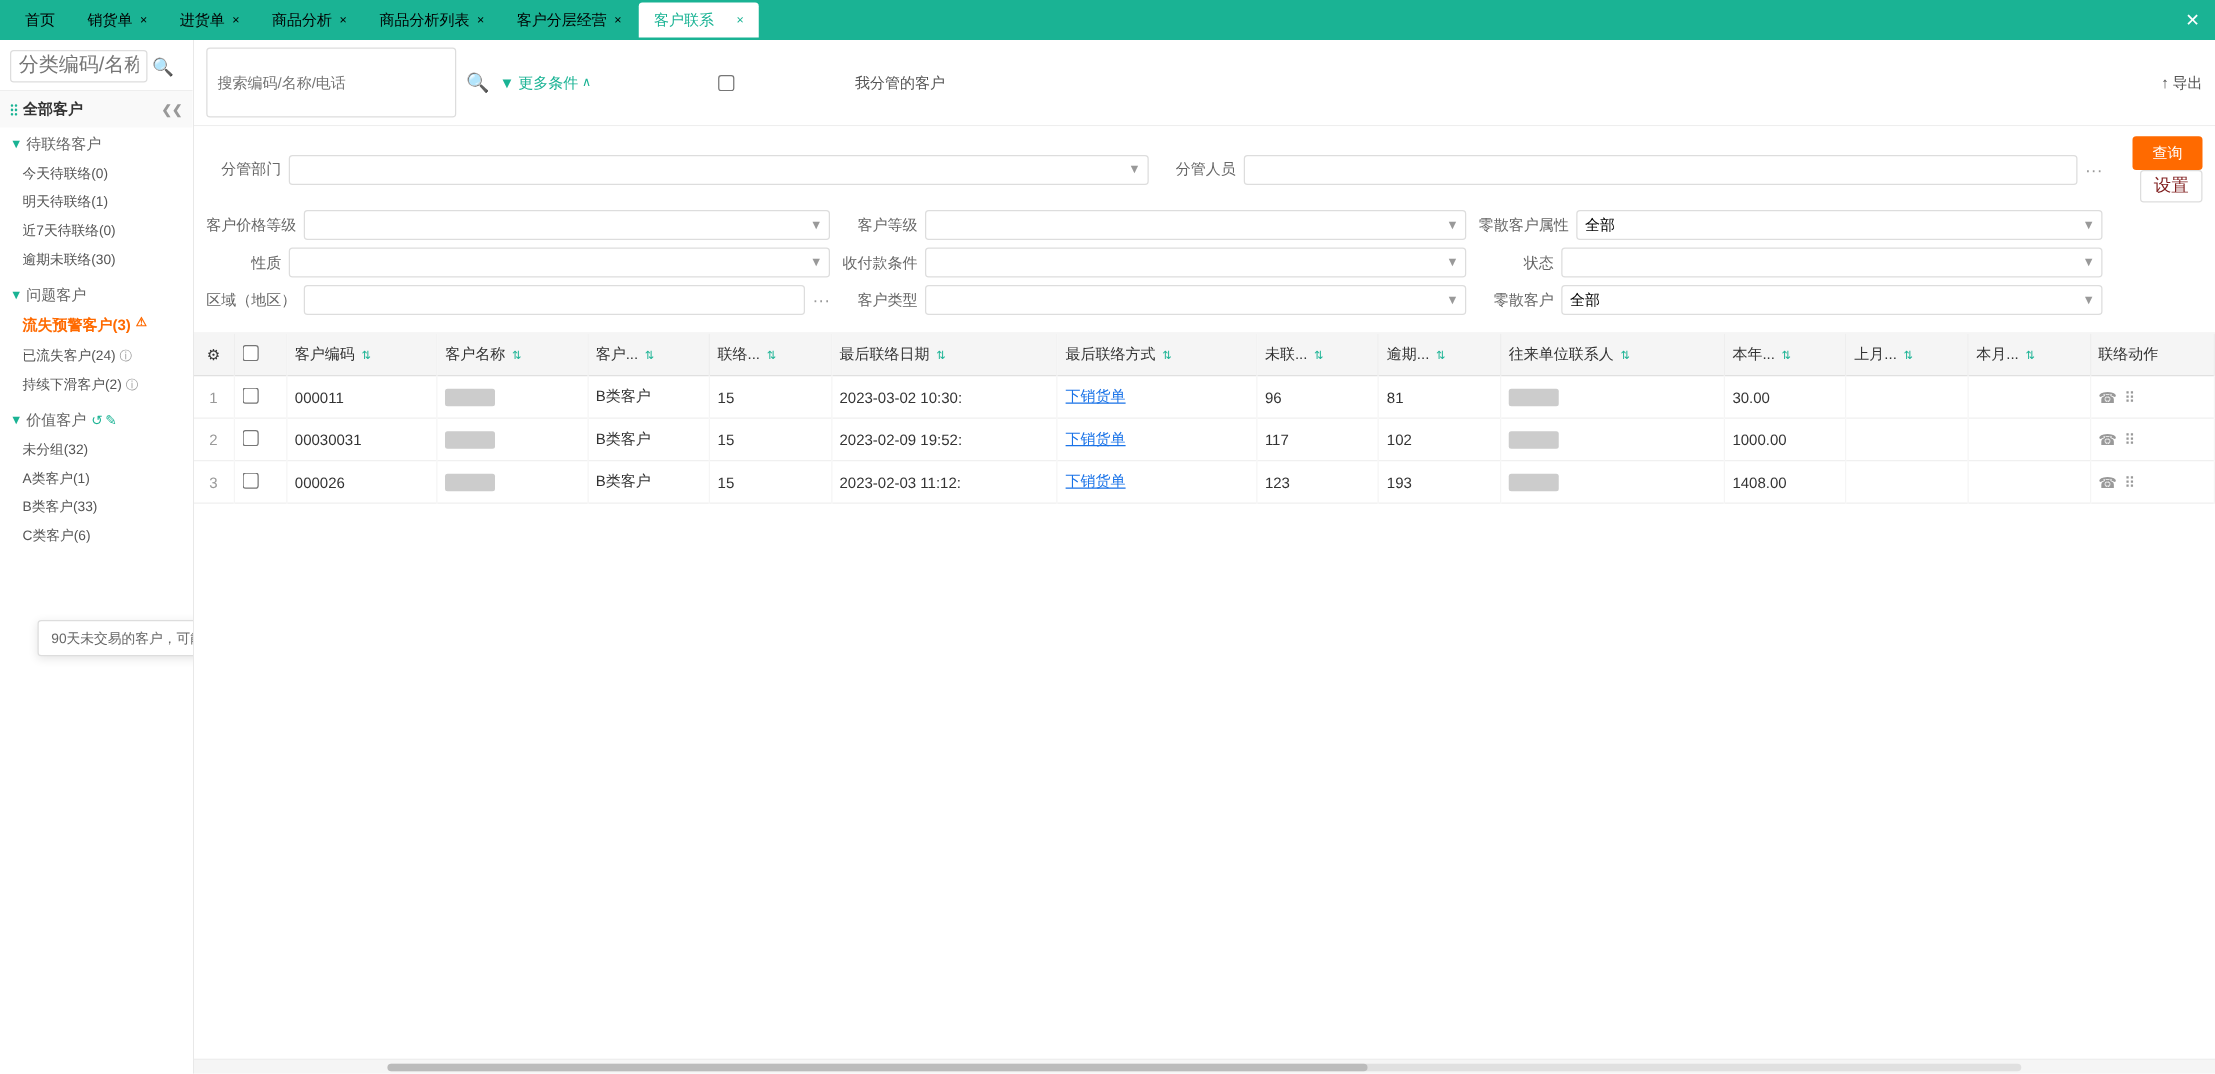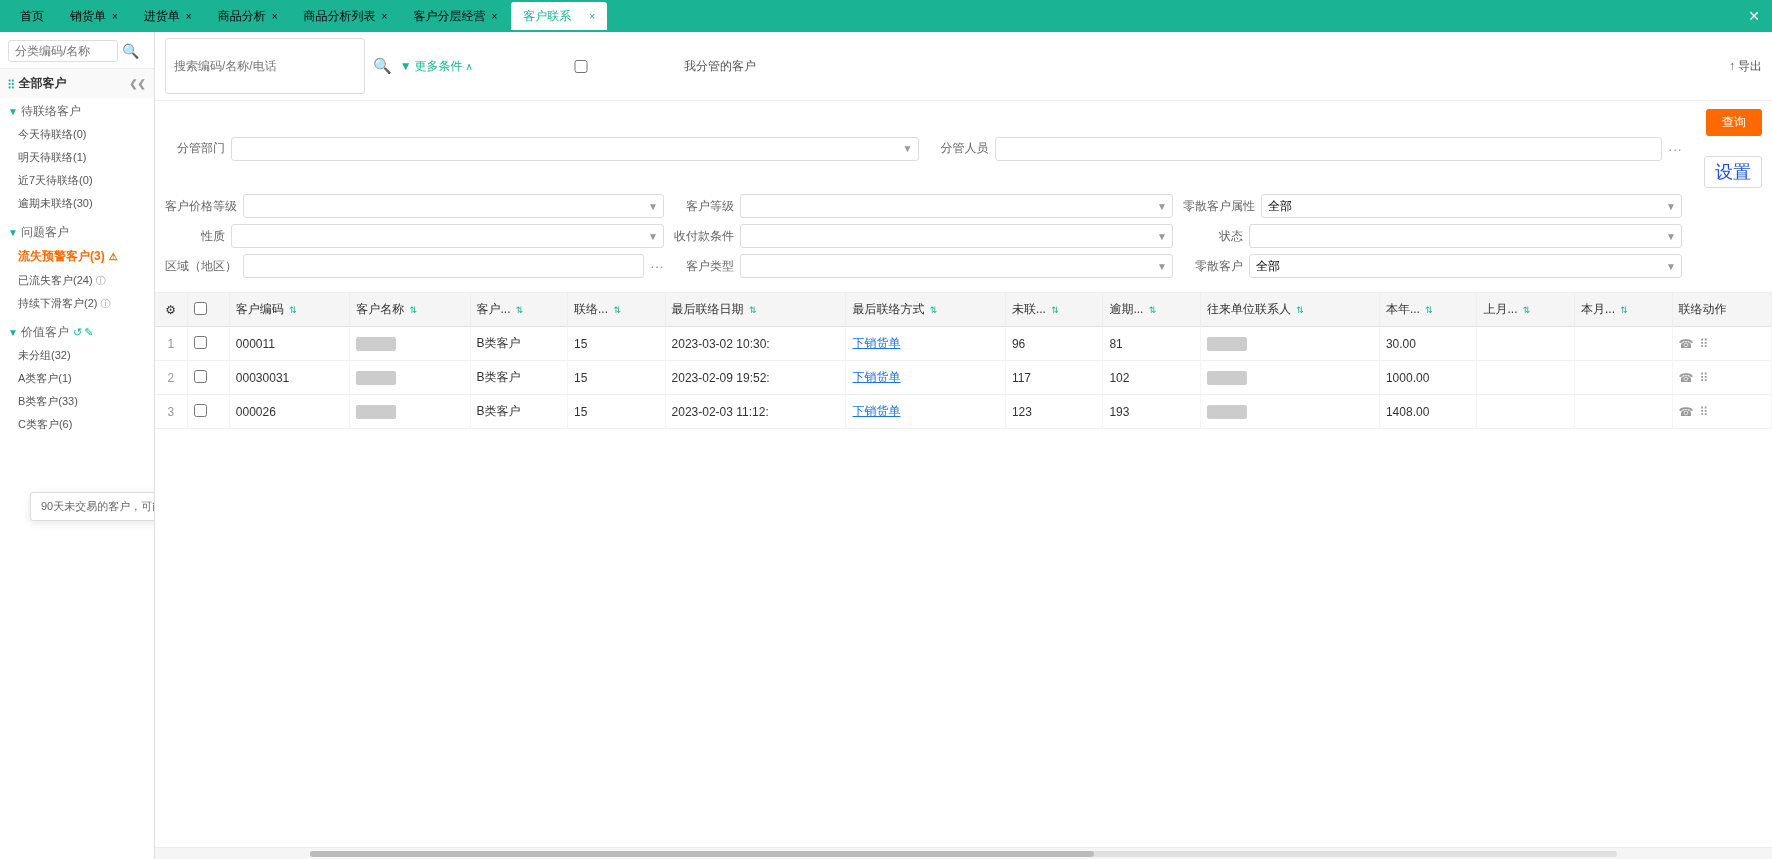--- a/index.html
+++ b/index.html
@@ -65,21 +65,21 @@
       display: flex;
       align-items: center;
       padding: 8px 8px 6px 8px;
       border-bottom: 1px solid #eee;
     }
     .sidebar-search input {
       border: 1px solid #ddd;
       border-radius: 3px;
       padding: 3px 6px;
       width: 110px;
-      font-size: 12px;
+      font-size: 16px;
       outline: none;
     }
     .sidebar-search .search-icon {
       margin-left: 4px;
       color: #1ab394;
       font-size: 14px;
       cursor: pointer;
     }
 
     .sidebar-section-title {
@@ -280,29 +280,29 @@
       border-radius: 3px;
       padding: 5px 16px;
       font-size: 12px;
       cursor: pointer;
     }
     .settings-btn {
       background: none;
       border: 1px solid #ddd;
       border-radius: 3px;
       padding: 3px 10px;
-      font-size: 18px;
-      cursor: pointer;
-      color: #1d4ed8;
+      font-size: 14px;
+      cursor: pointer;
+      color: #7f1d1d;
       display: block;
     }
     .filter-action-col {
       display: flex;
       flex-direction: column;
-      gap: 20px;
+      gap: 0;
       align-items: flex-end;
       min-width: 70px;
     }
 
     
     .table-container {
       flex: 1;
       overflow: auto;
       background: #fff;
     }
@@ -487,21 +487,21 @@
     <div class="sidebar-item">明天待联络(1)</div>
     <div class="sidebar-item">近7天待联络(0)</div>
     <div class="sidebar-item">逾期未联络(30)</div>
 
     <div class="sidebar-group-title" style="margin-top:4px;">
       <span class="arrow">▼</span>
       <span>问题客户</span>
     </div>
 
     <div style="position:relative;">
-      <div class="sidebar-item active" style="display:flex;align-items:center;gap:4px;">
+      <div class="sidebar-item active" style="display:flex;align-items:flex-start;gap:4px;">
         <span>流失预警客户(3)</span>
         <span style="color:#ff6a00;font-size:10px;">⚠</span>
       </div>
       <div class="tooltip-box">90天未交易的客户，可能有流失风险。</div>
     </div>
     <div class="sidebar-item">已流失客户(24) <span style="color:#999;font-size:10px;">ⓘ</span></div>
     <div class="sidebar-item">持续下滑客户(2) <span style="color:#999;font-size:10px;">ⓘ</span></div>
 
     <div class="sidebar-group-title" style="margin-top:4px;">
       <span class="arrow">▼</span>

